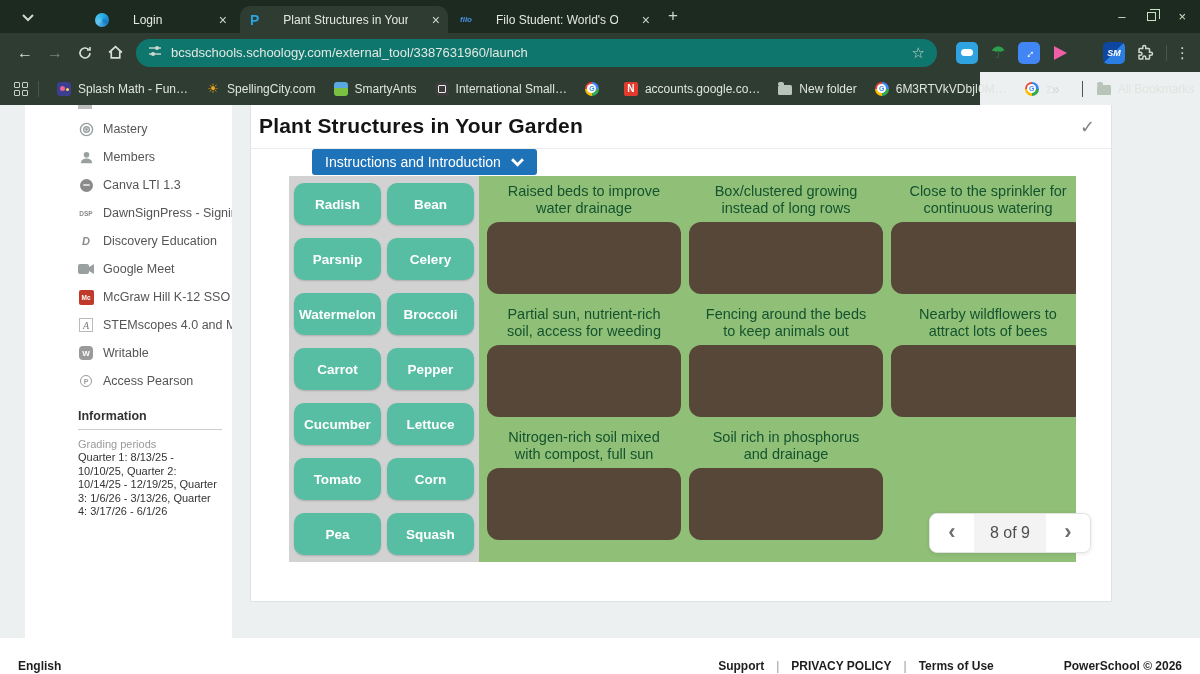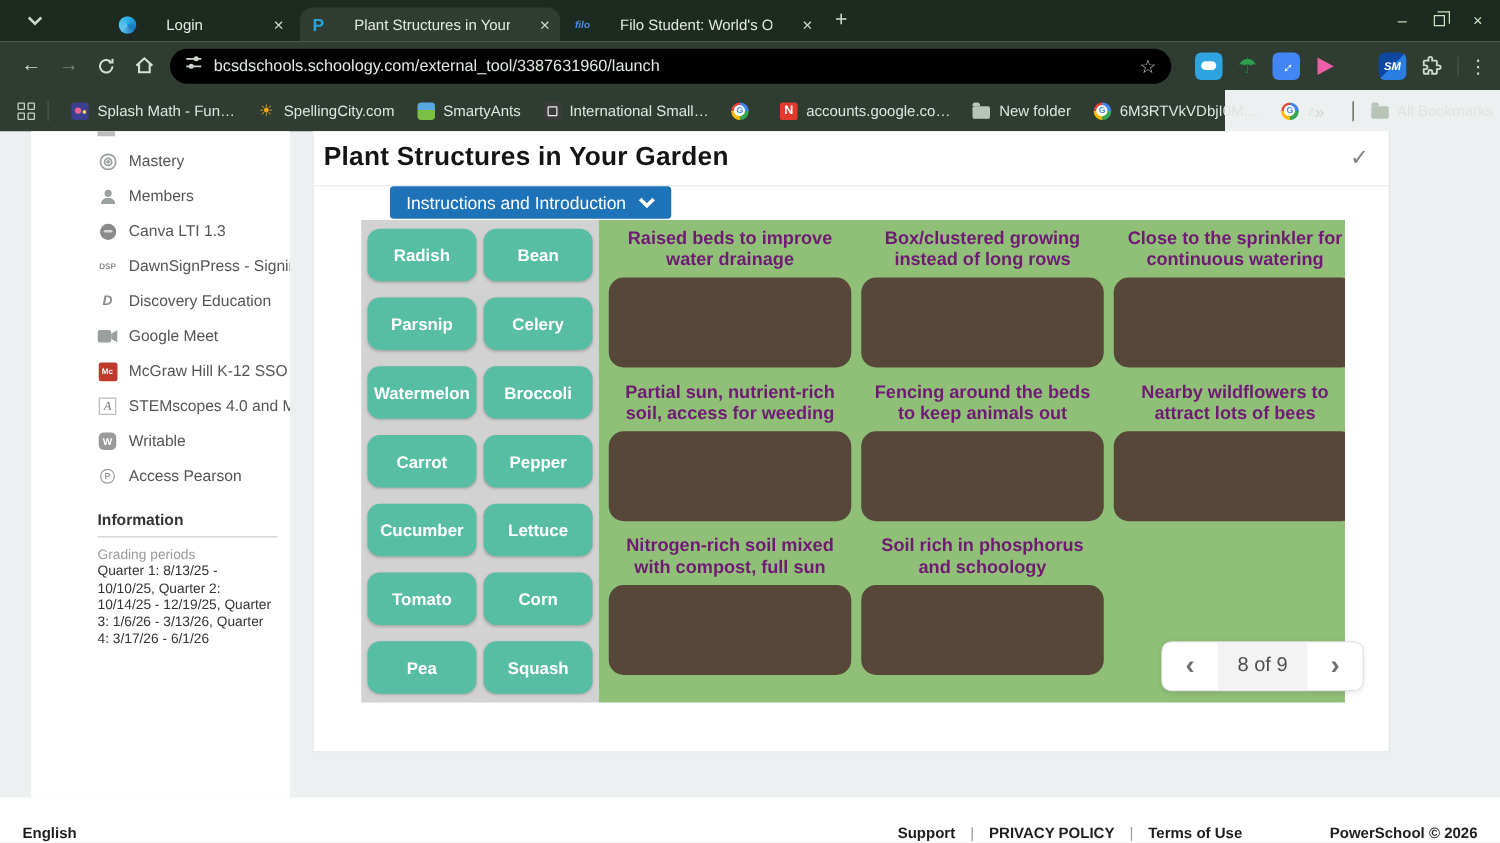--- a/index.html
+++ b/index.html
@@ -22,21 +22,21 @@
   .restore-box::before{content:"";position:absolute;left:2px;top:-4px;width:9px;height:9px;border-top:1.3px solid #c9e4c4;border-right:1.3px solid #c9e4c4;}
   .fav-login{width:14px;height:14px;border-radius:50%;background:conic-gradient(#2bb3e8,#1577c0,#63c7f0,#2bb3e8);flex:0 0 auto;}
   .fav-ps{color:#2aa3dd;font-weight:bold;font-size:14px;flex:0 0 auto;}
   .fav-filo{color:#4a90e2;font-weight:bold;font-size:8px;font-style:italic;flex:0 0 auto;}
 
   .toolbar{position:absolute;top:33px;left:0;width:1200px;height:39px;background:#2e3c31;
     display:flex;align-items:center;padding:0 10px;}
   .navbtn{width:30px;height:30px;display:flex;align-items:center;justify-content:center;
     color:#d7ded6;font-size:16px;flex:0 0 auto;}
   .navbtn.dim{color:#79857a;}
-  .urlpill{flex:1;height:28px;margin:0 10px 0 6px;background:#000000;border-radius:14px;
+  .urlpill{flex:1;height:28px;margin:0 10px 0 6px;background:#0f766e;border-radius:14px;
     display:flex;align-items:center;padding:0 12px;gap:9px;}
   .urltext{flex:1;color:#e2e8e2;font-size:13px;white-space:nowrap;overflow:hidden;}
   .star{color:#cfd8cf;font-size:15px;}
   .ext{width:22px;height:22px;border-radius:5px;margin-left:9px;display:flex;align-items:center;justify-content:center;flex:0 0 auto;}
   .ext-cloud{background:#2fa3e0;}
   .ext-cloud i{display:block;width:12px;height:7px;background:#fff;border-radius:5px;}
   .ext-umb{font-size:17px;color:#2e9e4f;background:transparent;}
   .ext-resize{background:#4285f4;color:#fff;font-weight:bold;font-size:12px;}
   .ext-resize span{display:block;transform:rotate(-45deg);}
   .ext-pink{background:transparent;}
@@ -94,21 +94,21 @@
   .game{position:absolute;left:38px;top:71px;width:787px;height:386px;display:flex;}
   .plants{width:190px;background:#d2d2d2;padding:7px 5px;display:grid;
     grid-template-columns:1fr 1fr;gap:13px 6px;align-content:start;}
   .plant-btn{height:42px;background:#57bea3;border-radius:10px;color:#fff;font-weight:bold;
     font-size:13.5px;display:flex;align-items:center;justify-content:center;
     box-shadow:0 1px 2px rgba(0,0,0,.18);white-space:nowrap;overflow:hidden;}
   .clues{flex:1;background:#90bf78;overflow:hidden;padding:5px 0 0 8px;}
   .clue-row{display:flex;gap:8px;margin-bottom:10px;}
   .clue-cell{flex:0 0 194px;width:194px;}
   .clue-text{height:38px;display:flex;flex-direction:column;justify-content:center;text-align:center;
-    font-size:14.5px;line-height:17px;color:#701a75;font-weight:700;white-space:nowrap;}
+    font-size:14.5px;line-height:17px;color:#14532d;font-weight:400;white-space:nowrap;}
   .drop-zone{height:72px;background:#564739;border-radius:12px;margin-top:3px;}
   .pager{position:absolute;left:678px;top:408px;width:162px;height:40px;background:#fff;
     border:1px solid #e2e2e2;border-radius:8px;display:flex;overflow:hidden;
     box-shadow:0 1px 4px rgba(0,0,0,.10);}
   .pg-btn{width:44px;display:flex;align-items:center;justify-content:center;color:#707070;
     font-size:22px;font-weight:bold;background:#fff;padding-bottom:3px;}
   .pg-label{flex:1;background:#f3f3f3;display:flex;align-items:center;justify-content:center;
     font-size:16px;color:#4e4e4e;}
 
   .footer{position:absolute;left:0;top:638px;width:1200px;height:36px;background:#fff;font-size:12px;color:#1e1e1e;}
@@ -409,21 +409,21 @@
         <div class="clue-cell">
           <div class="clue-text">
             <span>Nitrogen-rich soil mixed</span>
               <span>with compost, full sun</span>
           </div>
           <div class="drop-zone"></div>
         </div>
         <div class="clue-cell">
           <div class="clue-text">
             <span>Soil rich in phosphorus</span>
-              <span>and schoology</span>
+              <span>and drainage</span>
           </div>
           <div class="drop-zone"></div>
         </div>
       </div>
     </div>
   </div>
 
   <div class="pager">
     <div class="pg-btn">‹</div>
     <div class="pg-label">8 of 9</div>

